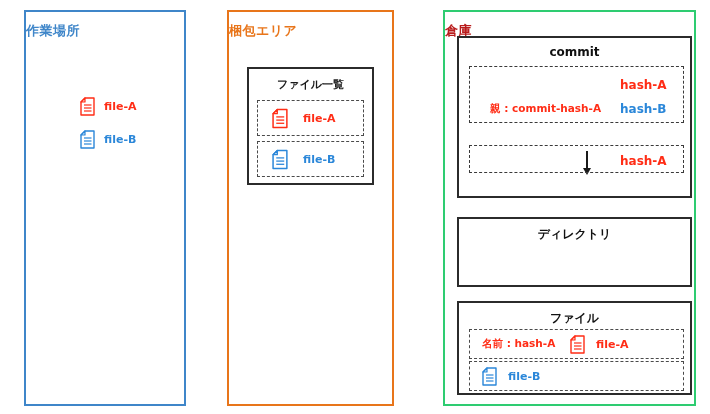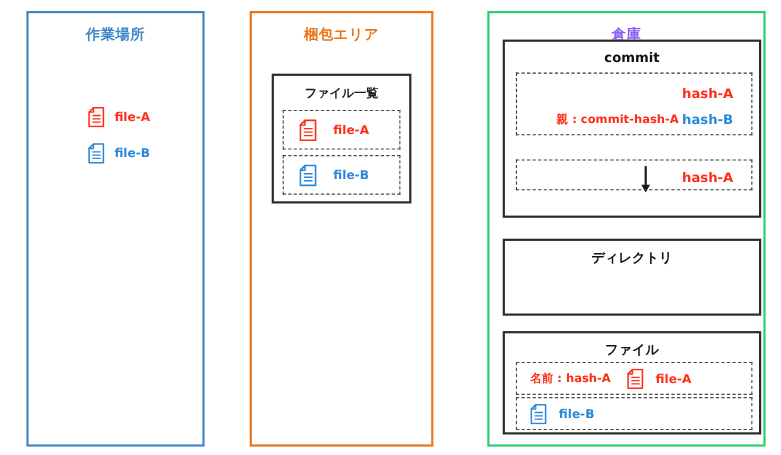--- a/index.html
+++ b/index.html
@@ -14,21 +14,21 @@
     font-family: "DejaVu Sans", "Liberation Sans", sans-serif;
     overflow: hidden;
   }
 
   .panel {
     position: absolute;
     background: #ffffff;
     box-sizing: border-box;
   }
   .panel-title {
-    text-align: center;
+    text-align: left;
     font-weight: bold;
     font-size: 13px;
     letter-spacing: 0.5px;
   }
 
   
   #panel-workspace {
     left: 24px;
     top: 10px;
     width: 162px;
@@ -102,21 +102,21 @@
   #filelist-rows .dashed-row { height: 36px; }
 
   
   #panel-repo {
     left: 443px;
     top: 10px;
     width: 253px;
     height: 396px;
     border: 2px solid #2ecc71;
   }
-  #panel-repo .panel-title { color: #8b5cf6; margin-top: 10px; }
+  #panel-repo .panel-title { color: #b91c1c; margin-top: 10px; }
 
   .inner-box {
     position: absolute;
     border: 2px solid #2b2b2b;
     box-sizing: border-box;
     background: #ffffff;
   }
   .inner-box > .box-title {
     text-align: center;
     font-size: 12px;
@@ -286,21 +286,21 @@
   <div class="panel-title">倉庫</div>
 
   <div class="inner-box" id="commit-box">
     <div class="box-title">commit</div>
 
     <div id="commit-rows">
 
       <div class="commit-row" id="commit-row-b">
         <div class="hash-tag red" style="left:150px; top:11px;">hash-A</div>
 
-        <div class="kv-line" style="left:36px; top:35px;text-align:right;">
+        <div class="kv-line" style="left:20px; top:35px;text-align:right;">
           <span class="kv-key red">親</span><span class="red"> : commit-hash-A</span>
         </div>
         <div class="hash-tag blue" style="left:150px; top:35px;">hash-B</div>
       </div>
 
       <div id="arrow-connector"></div>
 
       <div class="commit-row" id="commit-row-a">
         <div class="hash-tag red" style="left:150px; top:8px;">hash-A</div>
       </div>

